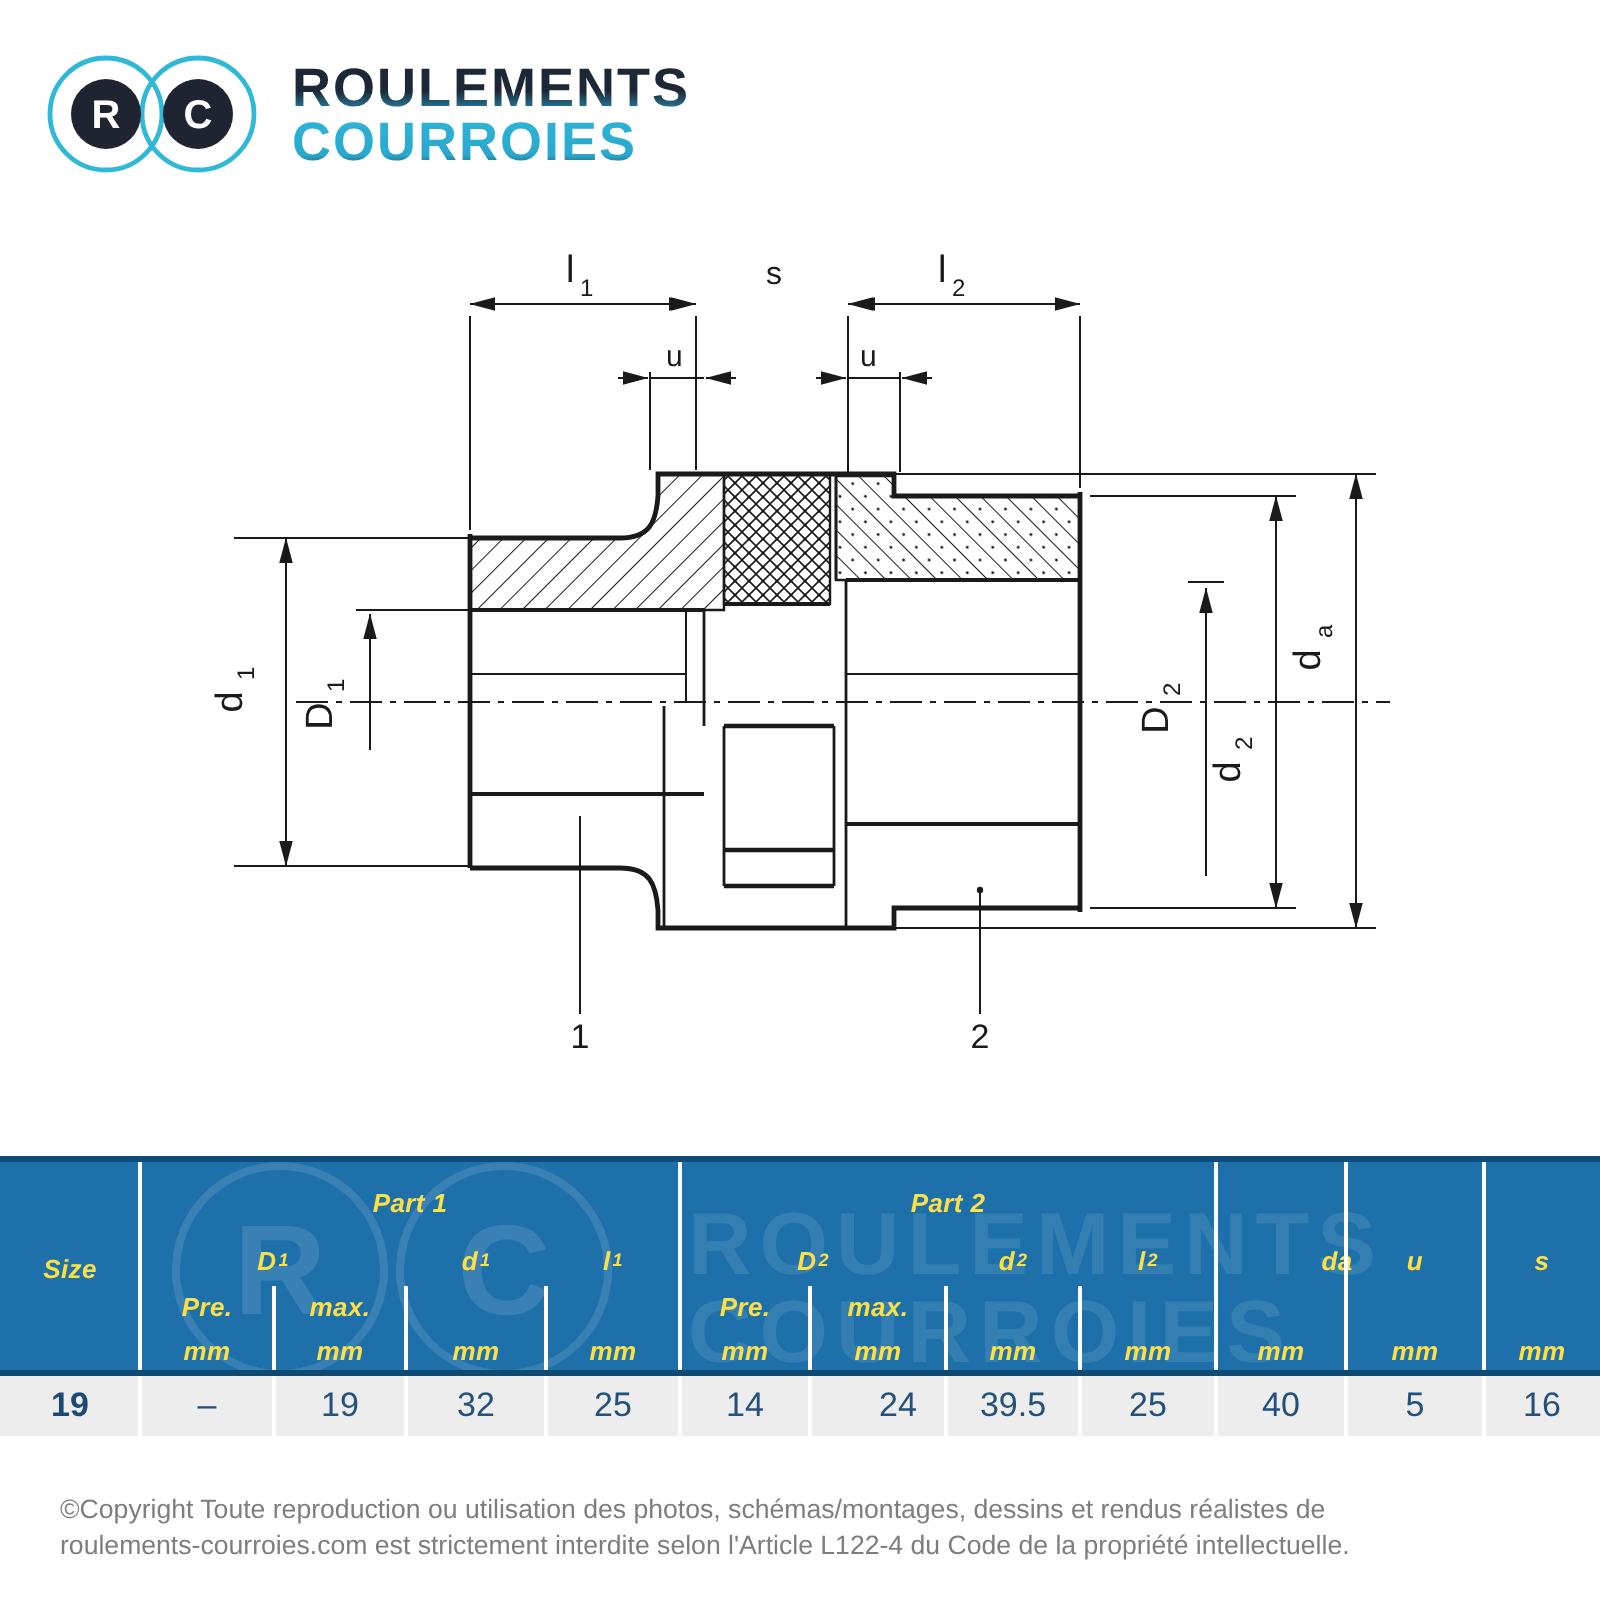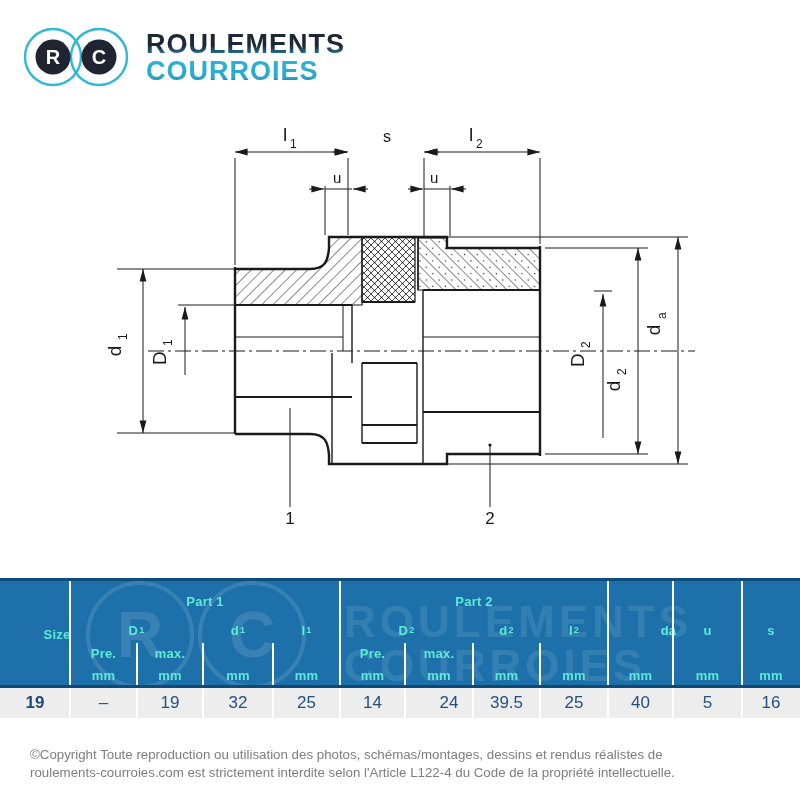--- a/index.html
+++ b/index.html
@@ -9,21 +9,21 @@
   
   #logo{left:0;top:0;width:360px;height:100px;}
 
   
   #drawing{left:0;top:0;width:800px;height:575px;}
   #drawing text{fill:#1a1a1a;}
 
   
   #spec-table{left:0;top:578px;width:800px;height:140px;}
   #thead{position:absolute;left:0;top:0;width:800px;height:107px;background:#1d70aa;border-top:3px solid #0f4c7c;box-sizing:border-box;overflow:hidden;}
-  #thead .cell{position:absolute;display:flex;align-items:center;justify-content:center;color:#5eead4;font-size:13px;font-weight:700;letter-spacing:.2px;}
+  #thead .cell{position:absolute;display:flex;align-items:center;justify-content:center;color:#fde047;font-size:13px;font-weight:700;letter-spacing:.2px;font-style:italic;}
   #thead sub{font-size:9px;line-height:0;margin-left:1px;}
   .vsep{position:absolute;width:2px;background:#ffffff;}
   #hsep{position:absolute;left:0;top:107px;width:800px;height:3px;background:#0d4a74;}
   #trow{position:absolute;left:0;top:110px;width:800px;height:30px;background:#ededed;}
   #trow .cell{position:absolute;top:0;height:30px;display:flex;align-items:center;justify-content:center;color:#24517c;font-size:17px;}
   #trow .cell.bold{font-weight:700;color:#1c4a75;}
   .wm{pointer-events:none;}
 
   
   #footer{left:30px;top:746px;width:745px;color:#7e7e7e;font-size:13.3px;line-height:1.38;}
@@ -190,21 +190,21 @@
         <circle cx="252" cy="54" r="52" stroke-width="4"></circle>
         <text x="140" y="76" text-anchor="middle" font-size="64" font-weight="700" fill="#ffffff" stroke="none">R</text>
         <text x="252" y="76" text-anchor="middle" font-size="64" font-weight="700" fill="#ffffff" stroke="none">C</text>
       </g>
       <g opacity="0.10" fill="#ffffff">
         <text x="344" y="56" font-size="44" font-weight="700" letter-spacing="4">ROULEMENTS</text>
         <text x="344" y="100" font-size="44" font-weight="700" letter-spacing="4">COURROIES</text>
       </g>
     </svg>
 
-    <div class="cell" style="left:0;top:0;width:70px;height:107px;margin-left:22px;">
+    <div class="cell" style="left:0;top:0;width:70px;height:107px;">
         <span>Size</span>
       </div>
     <div class="cell" style="left:70px;top:10px;width:270px;height:20px;">
         <span>Part 1</span>
       </div>
     <div class="cell" style="left:340px;top:10px;width:268px;height:20px;">
         <span>Part 2</span>
       </div>
 
     <div class="cell" style="left:70px;top:38px;width:133px;height:22px;">

